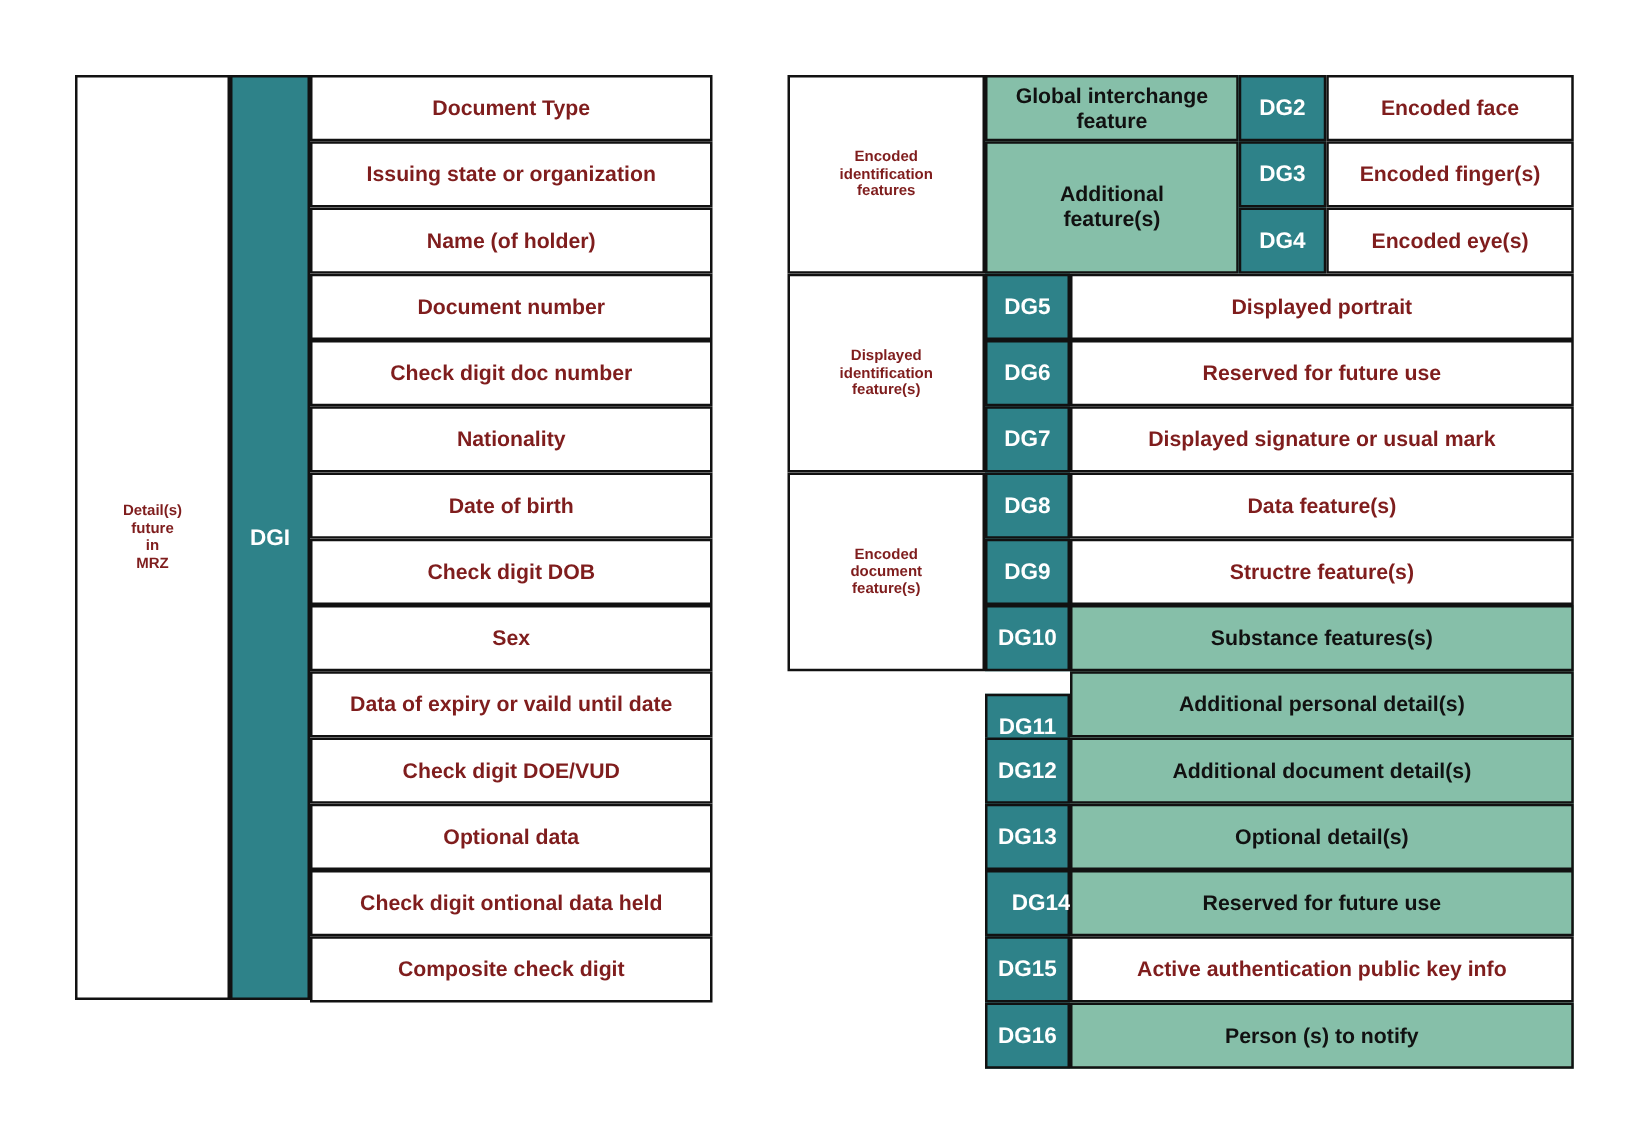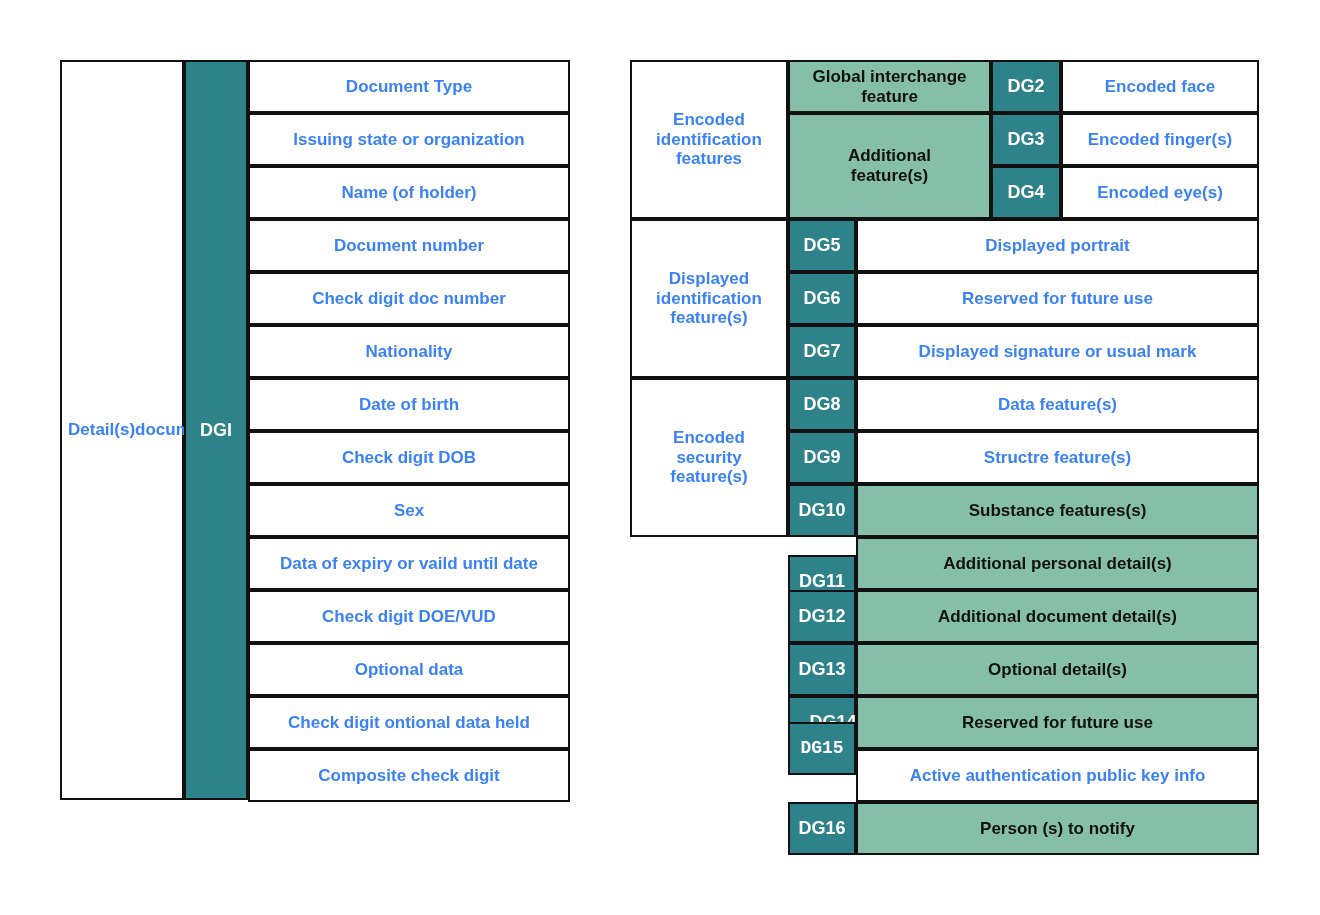--- a/index.html
+++ b/index.html
@@ -31,39 +31,39 @@
     display: flex;
     align-items: center;
     justify-content: center;
     text-align: center;
     font-size: 17px;
     font-weight: bold;
     line-height: 1.15;
     padding: 2px 6px;
     background: #ffffff;
   }
-  .cell.white { background: #ffffff; color: #3b82f6; }
+  .cell.white { background: #ffffff; color: #7f1d1d; }
   .cell.teal  { background: #2e8289; color: #ffffff; }
   .cell.mint  { background: #86bfa9; color: #111111; }
-  .cell.label { font-size: 17px; }
+  .cell.label { font-size: 12px; }
   .cell.dg    { font-size: 18px; font-weight: bold; }
 
   
   #left-table, #right-table { position: absolute; }
 </style>
 </head>
 <body>
 
 <div class="diagram">
 
   <div id="left-table">
 
-    <div class="cell white label" style="left:60px; top:60px; width:124px; height:740px; flex-direction:row;justify-content:space-between;">
+    <div class="cell white label" style="left:60px; top:60px; width:124px; height:740px; flex-direction:column;">
       <span>Detail(s)</span>
-      <span>document</span>
+      <span>future</span>
       <span>in</span>
       <span>MRZ</span>
     </div>
 
     <div class="cell teal dg" style="left:184px; top:60px; width:64px; height:740px;">DGI</div>
 
     <div class="cell white" style="left:248px; top:60px; width:322px; height:53px;">Document Type</div>
     <div class="cell white" style="left:248px; top:113px; width:322px; height:53px;">Issuing state or organization</div>
     <div class="cell white" style="left:248px; top:166px; width:322px; height:53px;">Name (of holder)</div>
     <div class="cell white" style="left:248px; top:219px; width:322px; height:53px;">Document number</div>
@@ -116,21 +116,21 @@
     <div class="cell white" style="left:856px; top:219px; width:403px; height:53px;">Displayed portrait</div>
 
     <div class="cell teal dg" style="left:788px; top:272px; width:68px; height:53px;">DG6</div>
     <div class="cell white" style="left:856px; top:272px; width:403px; height:53px;">Reserved for future use</div>
 
     <div class="cell teal dg" style="left:788px; top:325px; width:68px; height:53px;">DG7</div>
     <div class="cell white" style="left:856px; top:325px; width:403px; height:53px;">Displayed signature or usual mark</div>
 
     <div class="cell white label" style="left:630px; top:378px; width:158px; height:159px; flex-direction:column;">
       <span>Encoded</span>
-      <span>security</span>
+      <span>document</span>
       <span>feature(s)</span>
     </div>
 
     <div class="cell teal dg" style="left:788px; top:378px; width:68px; height:53px;">DG8</div>
     <div class="cell white" style="left:856px; top:378px; width:403px; height:53px;">Data feature(s)</div>
 
     <div class="cell teal dg" style="left:788px; top:431px; width:68px; height:53px;">DG9</div>
     <div class="cell white" style="left:856px; top:431px; width:403px; height:53px;">Structre feature(s)</div>
 
     <div class="cell teal dg" style="left:788px; top:484px; width:68px; height:53px;">DG10</div>
@@ -141,20 +141,20 @@
 
     <div class="cell teal dg" style="left:788px; top:590px; width:68px; height:53px;">DG12</div>
     <div class="cell mint" style="left:856px; top:590px; width:403px; height:53px;">Additional document detail(s)</div>
 
     <div class="cell teal dg" style="left:788px; top:643px; width:68px; height:53px;">DG13</div>
     <div class="cell mint" style="left:856px; top:643px; width:403px; height:53px;">Optional detail(s)</div>
 
     <div class="cell teal dg" style="left:788px; top:696px; width:68px; height:53px;padding-left:28px;">DG14</div>
     <div class="cell mint" style="left:856px; top:696px; width:403px; height:53px;">Reserved for future use</div>
 
-    <div class="cell teal dg" style="left:788px; top:722px; width:68px; height:53px;font-family:Liberation Mono, monospace;">DG15</div>
+    <div class="cell teal dg" style="left:788px; top:749px; width:68px; height:53px;">DG15</div>
     <div class="cell white" style="left:856px; top:749px; width:403px; height:53px;">Active authentication public key info</div>
 
     <div class="cell teal dg" style="left:788px; top:802px; width:68px; height:53px;">DG16</div>
     <div class="cell mint" style="left:856px; top:802px; width:403px; height:53px;">Person (s) to notify</div>
 
   </div>
 </div>
 
 </body></html>

